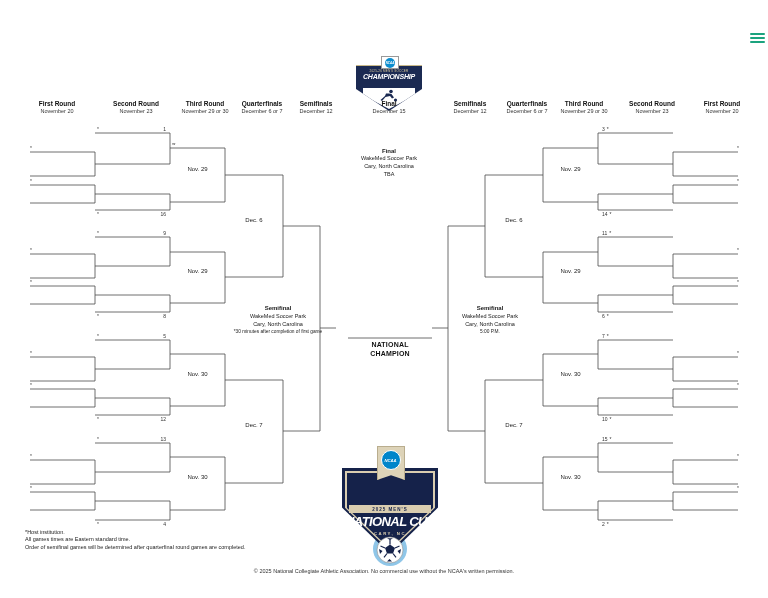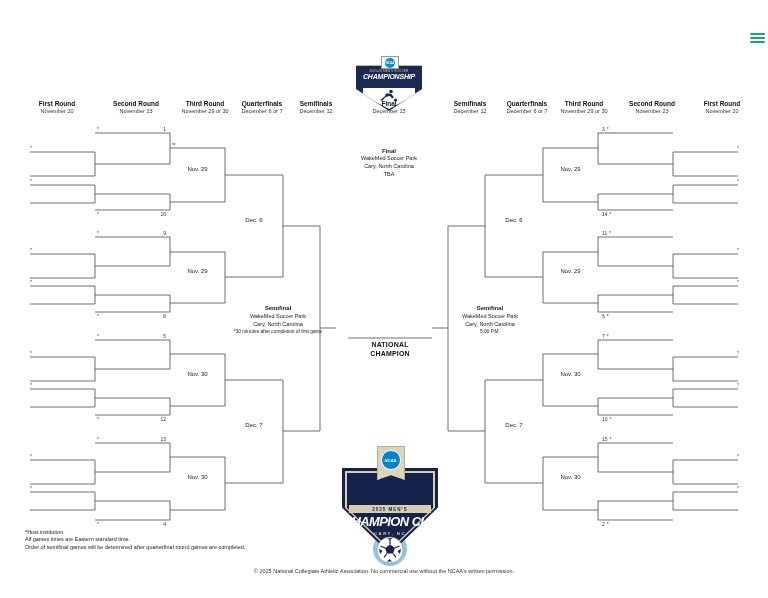--- a/index.html
+++ b/index.html
@@ -282,21 +282,21 @@
   <span class="frsr" style="top:453px">*</span>
   <span class="frsr" style="top:485px">*</span>
 
   <div class="flogo">
     <div class="fl-blue"></div>
     <div class="fl-s1"></div>
     <div class="fl-s2"></div>
     <div class="fl-s3"></div>
     <div class="fl-band"></div>
     <div class="fl-year">2025 MEN'S</div>
-    <div class="fl-title">CHAMPION CUP</div>
+    <div class="fl-title">NATIONAL CUP</div>
     <div class="fl-loc">CARY, NC</div>
     <div class="fl-ball">
       <svg width="28" height="28" viewBox="0 0 28 28">
         <circle cx="14" cy="14" r="13" fill="#fff" stroke="#8a8a8a" stroke-width="0.6"></circle>
         <polygon points="14,8.5 19,12 17,17.5 11,17.5 9,12" fill="#15224a"></polygon>
         <g stroke="#15224a" stroke-width="1.2" fill="none">
           <path d="M14 8.5V3.5 M19 12l4.5-2 M17 17.5l3 3.8 M11 17.5l-3 3.8 M9 12L4.5 10"></path>
         </g>
         <g fill="#15224a">
           <path d="M11 2.2l6 0-3 1.8z"></path>

